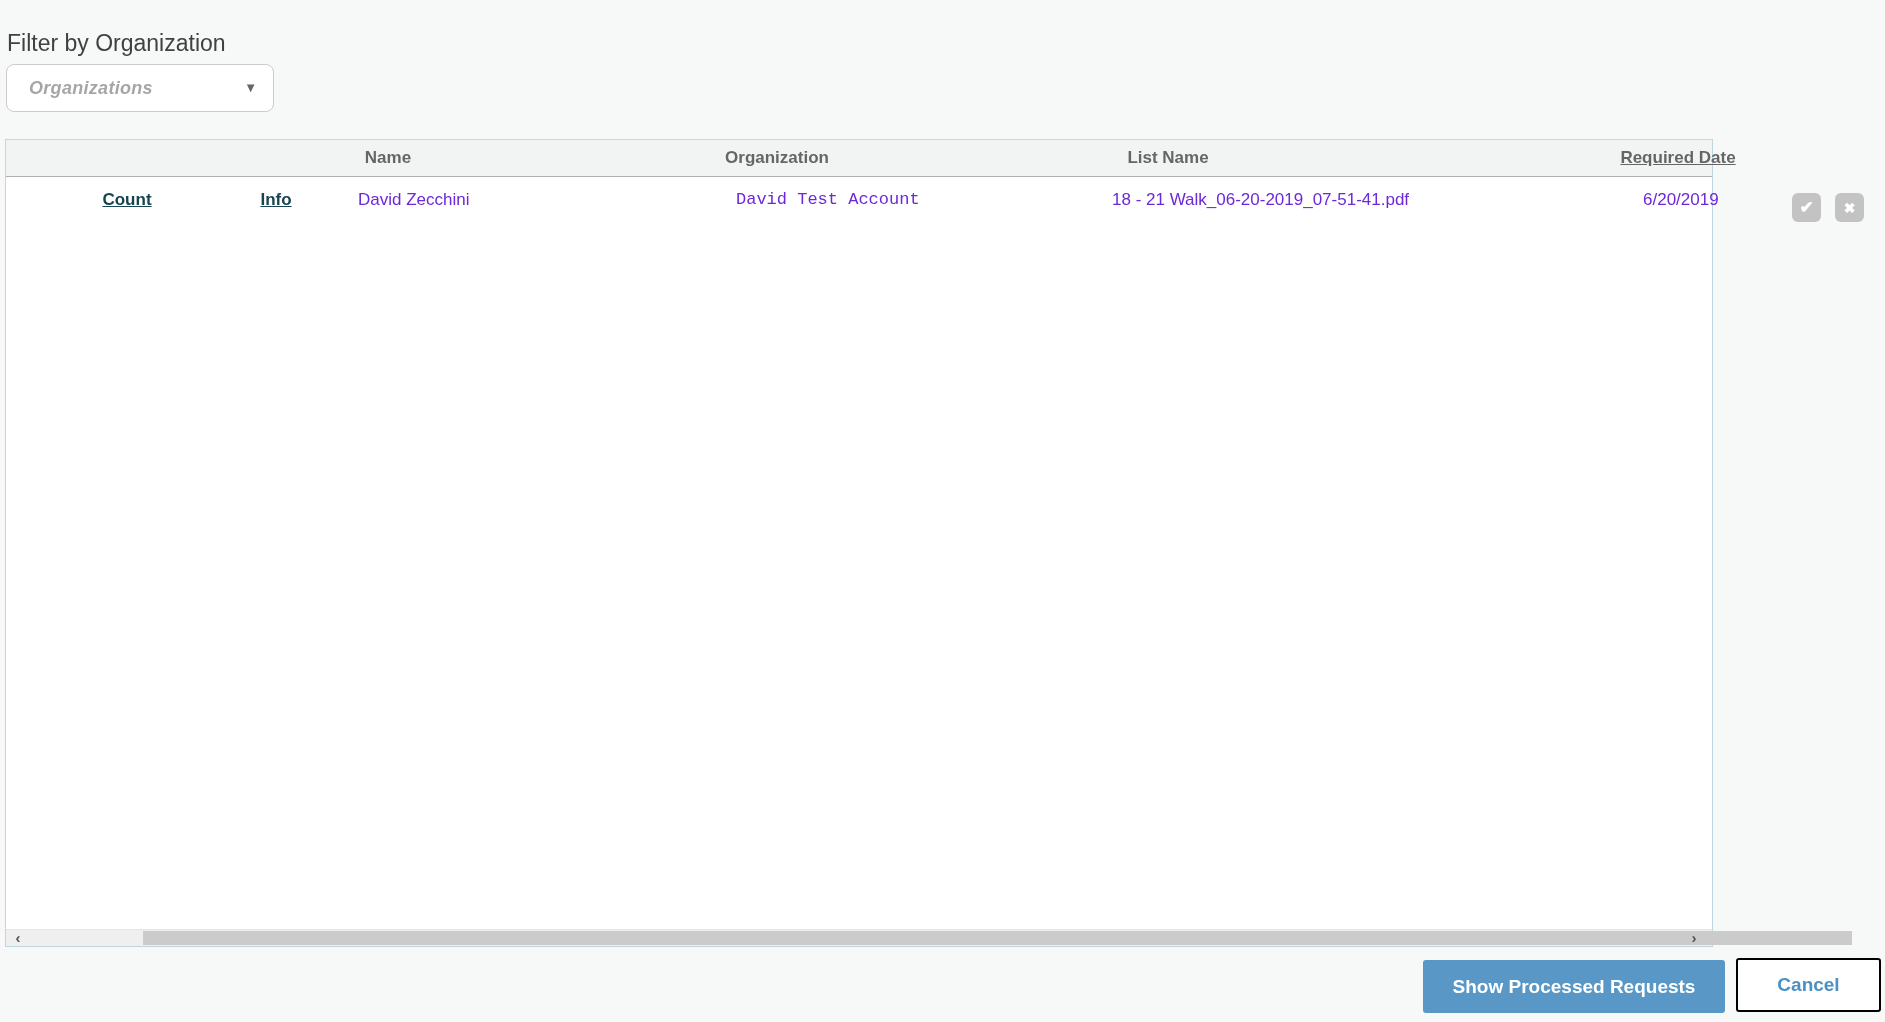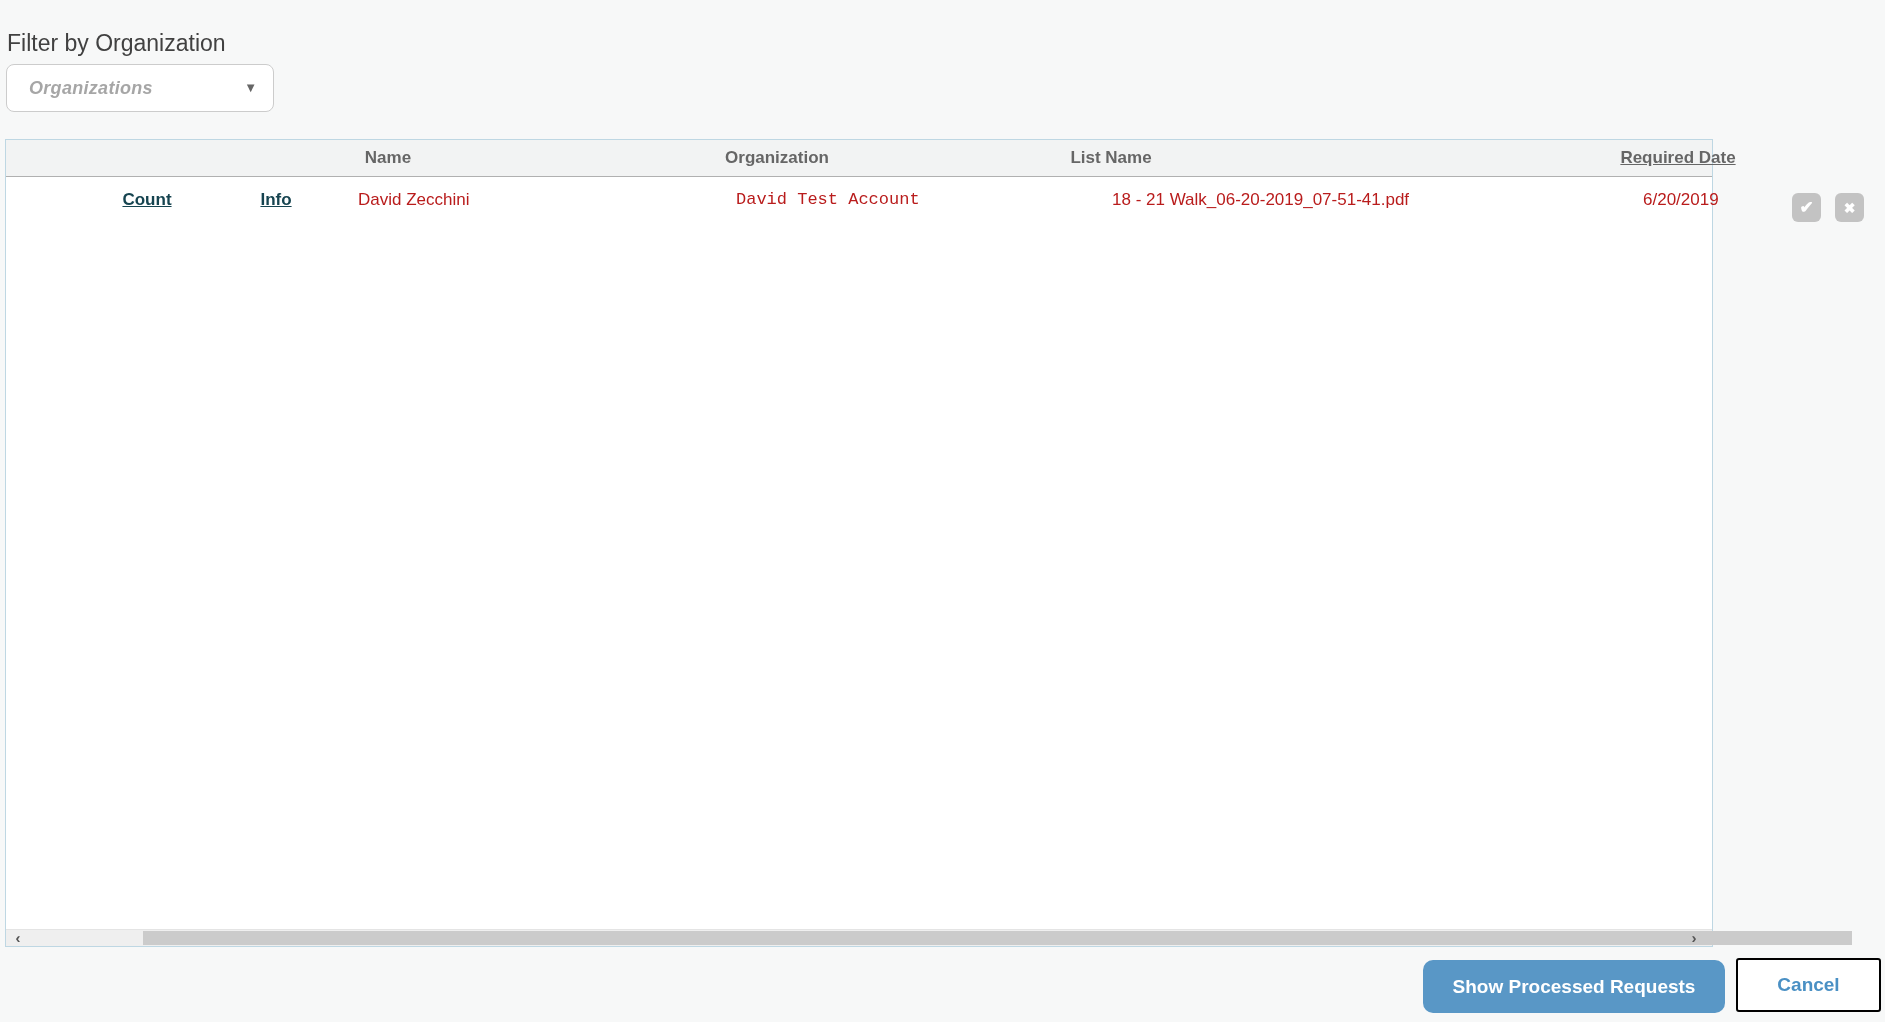--- a/index.html
+++ b/index.html
@@ -41,36 +41,36 @@
   .thead {
     position:absolute; left:0; top:0; width:100%; height:37px;
     background:#f2f3f3; border-bottom:1px solid #b0b0b0;
   }
   .th {
     position:absolute; top:50%; transform:translate(-50%,-50%);
     font-weight:bold; font-size:17px; color:#666666; white-space:nowrap;
   }
   .th-name { left:382px; }
   .th-org  { left:771px; }
-  .th-list { left:1105px; }
+  .th-list { left:1162px; }
   .th-date { left:1672px;text-decoration:underline; }
 
   .trow {
     position:absolute; left:0; top:37px; width:100%; height:50px;
     background:#fff;
   }
   .cell {
     position:absolute; top:13px;
-    font-size:17px; color:#b91c1c; white-space:nowrap;
+    font-size:17px; color:#6d28d9; white-space:nowrap;
   }
   .link {
     font-weight:bold; text-decoration:underline;
     color:#164450; cursor:pointer;
   }
-  .c-count { left:121px; transform:translateX(-50%);margin-left:20px; }
+  .c-count { left:121px; transform:translateX(-50%); }
   .c-info  { left:270px; transform:translateX(-50%); }
   .c-name  { left:352px; }
   .c-org   { left:730px;font-family:Liberation Mono, monospace; }
   .c-list  { left:1106px; }
   .c-date  { left:1637px; }
 
   .icon-btn {
     position:absolute; top:16px; width:29px; height:29px;
     background:#c3c3c3; border:none; border-radius:6px;
     color:#ffffff; font-weight:bold; text-align:center;
@@ -94,21 +94,21 @@
   .thumb {
     position:absolute; left:137px; top:1px;
     width:1709px; height:14px; background:#cbcbcb; cursor:grab;
   }
 
   
   .btn-primary {
     position:absolute; left:1423px; top:960px;
     width:302px; height:53px;
     background:#5997c6; color:#ffffff;
-    border:none; border-radius:10px;
+    border:none; border-radius:3px;
     font-family:"Liberation Sans", sans-serif;
     font-weight:bold; font-size:19px; cursor:pointer;
   }
   .btn-cancel {
     position:absolute; left:1736px; top:958px;
     width:145px; height:54px;
     background:#ffffff; color:#4a90c4;
     border:2px solid #000000; border-radius:3px;
     font-family:"Liberation Sans", sans-serif;
     font-weight:bold; font-size:19px; cursor:pointer;

